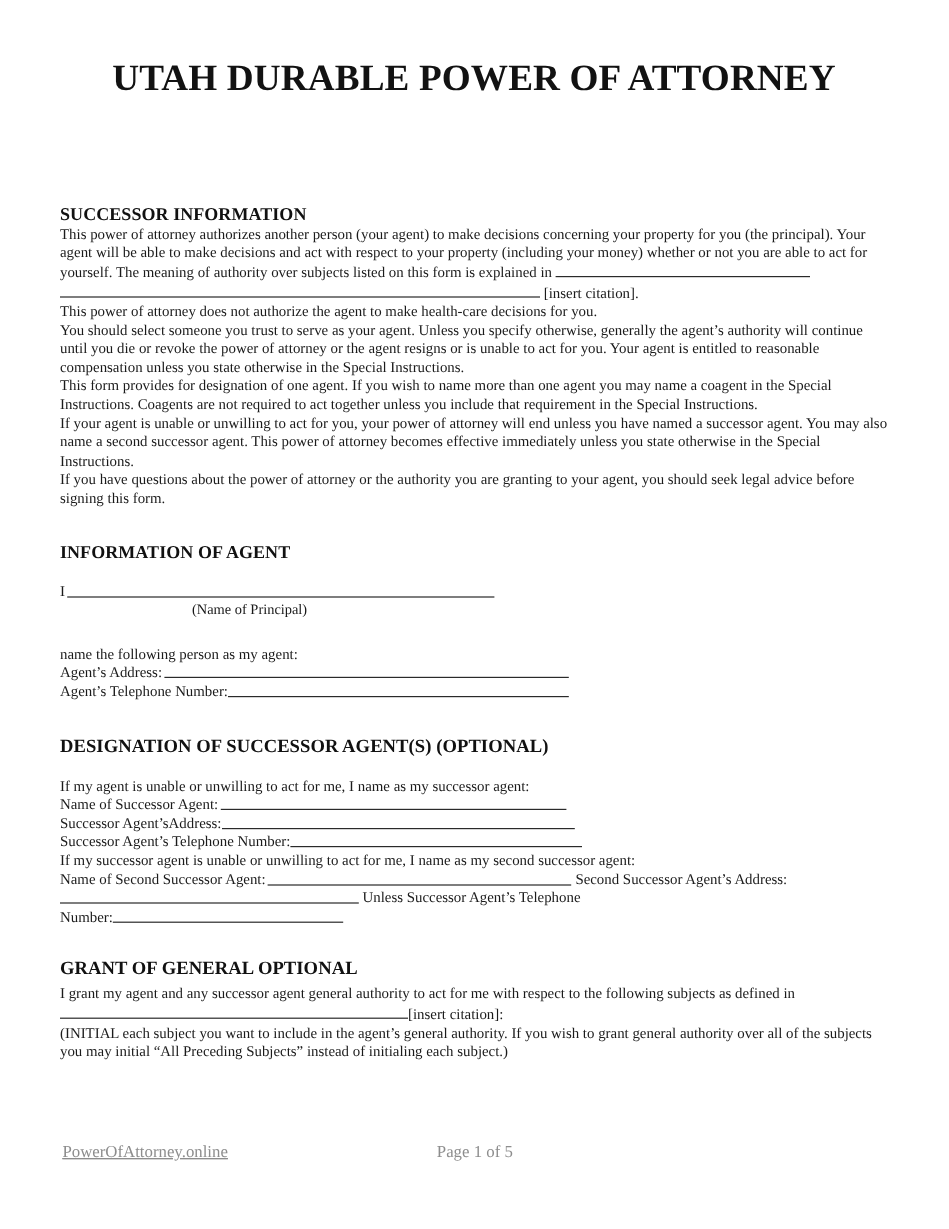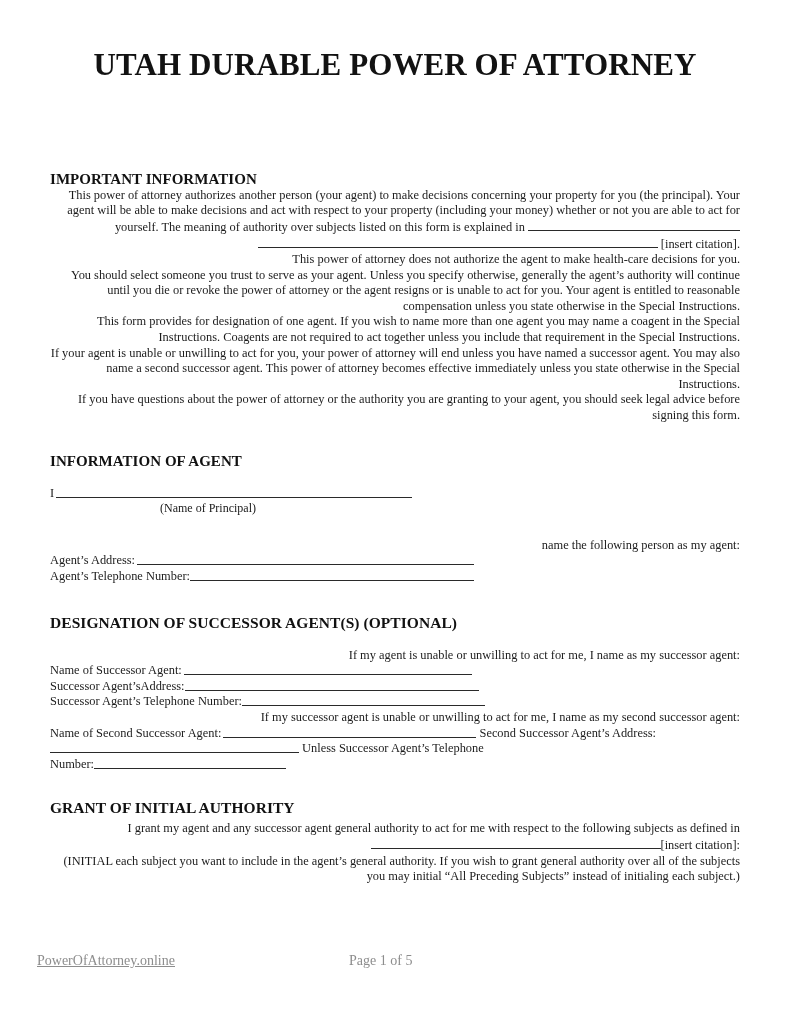--- a/index.html
+++ b/index.html
@@ -49,21 +49,21 @@
   #sec-important { margin-top: 88px; }
   #sec-designation { margin-top: 29px; }
   #sec-successor { margin-top: 29px; font-size: 15.5px; }
   #sec-grant { margin-top: 27px; font-size: 15.5px; }
 
   
   p.body {
     margin: 0;
     font-size: 12.4px;
     line-height: 15.6px;
-    text-align: right;
+    text-align: left;
     color: #1b1b1b;
   }
   .gap-md  { margin-top: 15px; }
   .gap-lg  { margin-top: 16px; }
 
   
   .rule {
     display: inline-block;
     border-bottom: 1px solid #2a2a2a;
     height: 11px;
@@ -88,21 +88,21 @@
 
   .caption {
     font-size: 12px;
     line-height: 15.6px;
     padding-left: 110px;
   }
 
   
   .footer {
     position: absolute;
-    left: 37px;
+    left: 52px;
     top: 953px;
     width: 690px;
     font-size: 14px;
     color: #8d8d8d;
     font-family: "Liberation Serif", "DejaVu Serif", serif;
     text-decoration: underline;
   }
   .footer-link {
     text-decoration: underline;
     color: #8d8d8d;
@@ -116,21 +116,21 @@
   }
 </style>
 </head>
 <body>
 
 <div class="page">
   <div class="content">
 
     <h1 class="doc-title">UTAH DURABLE POWER OF ATTORNEY</h1>
 
-    <div class="section-heading" id="sec-important">IMPORTANT INFORMATION</div>
+    <div class="section-heading" id="sec-important">SUCCESSOR INFORMATION</div>
 
     <p class="body gap-lg"><span>This power of attorney authorizes another person (your agent) to make decisions concerning your property for you (the principal). Your agent will be able to make decisions and act with respect to your property (including your money) whether or not you are able to act for yourself. The meaning of authority over subjects listed on this form is explained in</span>
       <span class="rule-flow" style="width:212px"></span><br>
       <span class="rule-flow" style="width:400px"></span>
       <span>[insert citation].</span></p>
 
     <p class="body gap-md">This power of attorney does not authorize the agent to make health-care decisions for you.</p>
 
     <p class="body gap-md">You should select someone you trust to serve as your agent. Unless you specify otherwise, generally the agent’s authority will continue until you die or revoke the power of attorney or the agent resigns or is unable to act for you. Your agent is entitled to reasonable compensation unless you state otherwise in the Special Instructions.</p>
 
@@ -183,21 +183,21 @@
 
     <div class="field-line">
       <span class="rule" style="width:249px; margin-left:0"></span>
       <span>Unless Successor Agent’s Telephone</span>
     </div>
 
     <div class="field-line">
       <span>Number:</span><span class="rule" style="width:192px; margin-left:0"></span>
     </div>
 
-    <div class="section-heading" id="sec-grant">GRANT OF INITIAL AUTHORITY</div>
+    <div class="section-heading" id="sec-grant">GRANT OF GENERAL OPTIONAL</div>
 
     <p class="body" style="margin-top:4px"><span>I grant my agent and any successor agent general authority to act for me with respect to the following subjects as defined in</span><br>
       <span class="rule-flow" style="width:290px"></span><span>[insert citation]:</span></p>
 
     <p class="body gap-md">(INITIAL each subject you want to include in the agent’s general authority. If you wish to grant general authority over all of the subjects you may initial “All Preceding Subjects” instead of initialing each subject.)</p>
 
   </div>
 
   <div class="footer">
     <span class="footer-link">PowerOfAttorney.online</span>

